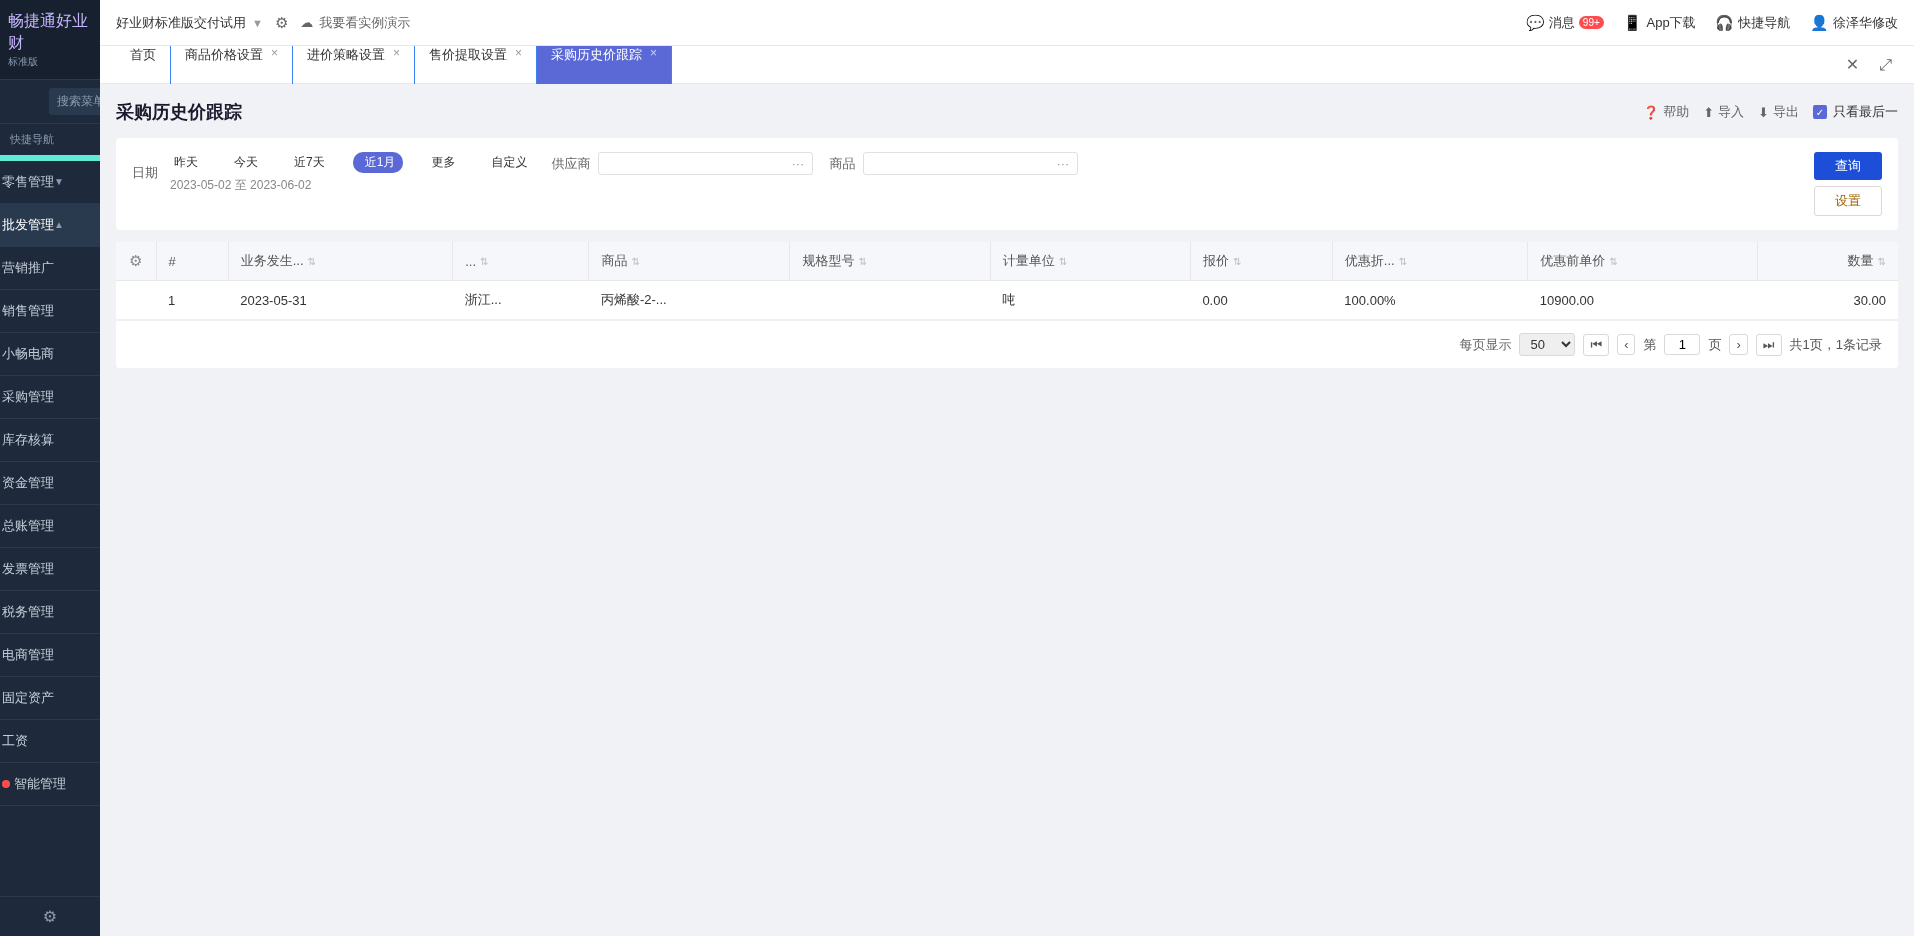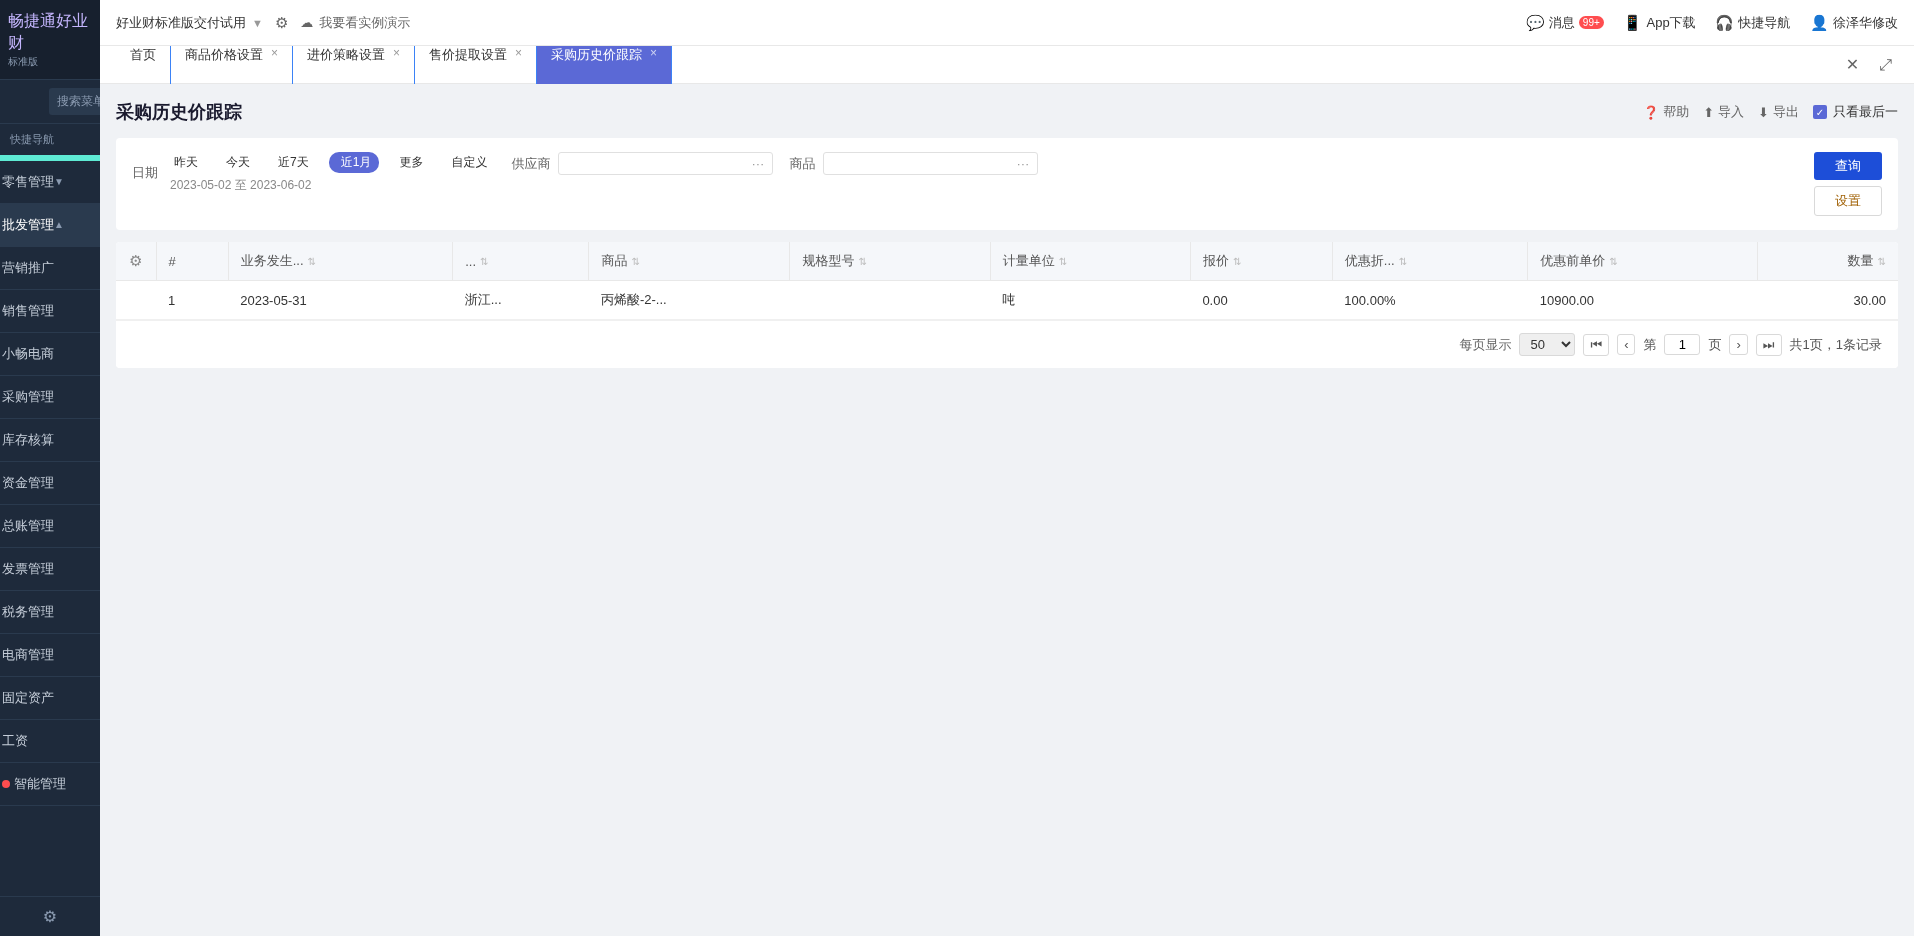--- a/index.html
+++ b/index.html
@@ -272,21 +272,21 @@
     }
     .filter-label { color: #666; font-size: 13px; white-space: nowrap; }
     .filter-dates {
       display: flex;
       flex-direction: column;
       gap: 4px;
     }
     .filter-date-btns {
       display: flex;
       align-items: center;
-      gap: 12px;
+      gap: 20px;
     }
     .date-btn {
       padding: 2px 8px;
       border: none;
       background: transparent;
       color: #333;
       font-size: 12px;
       cursor: pointer;
       border-radius: 10px;
     }

